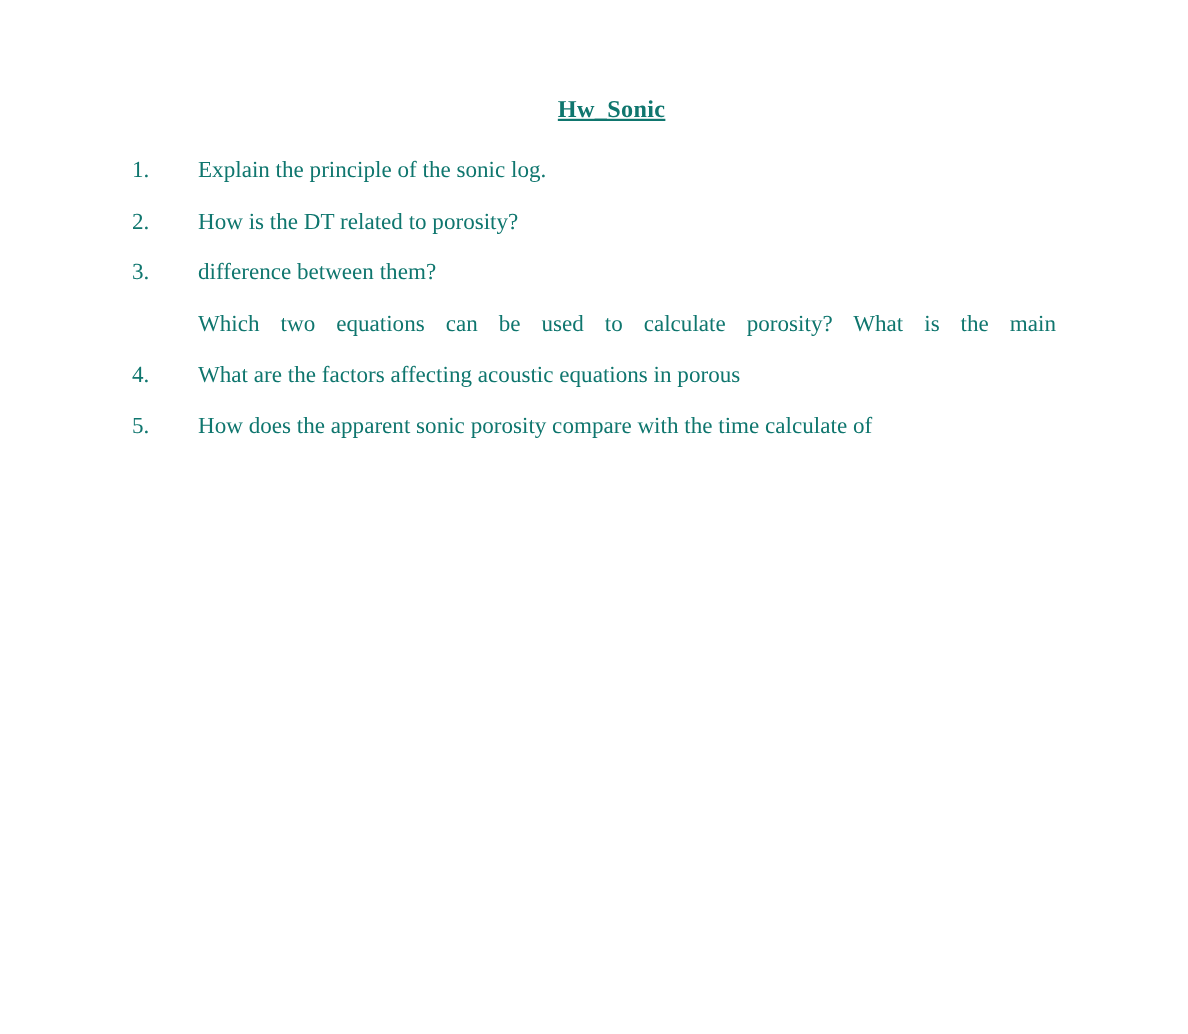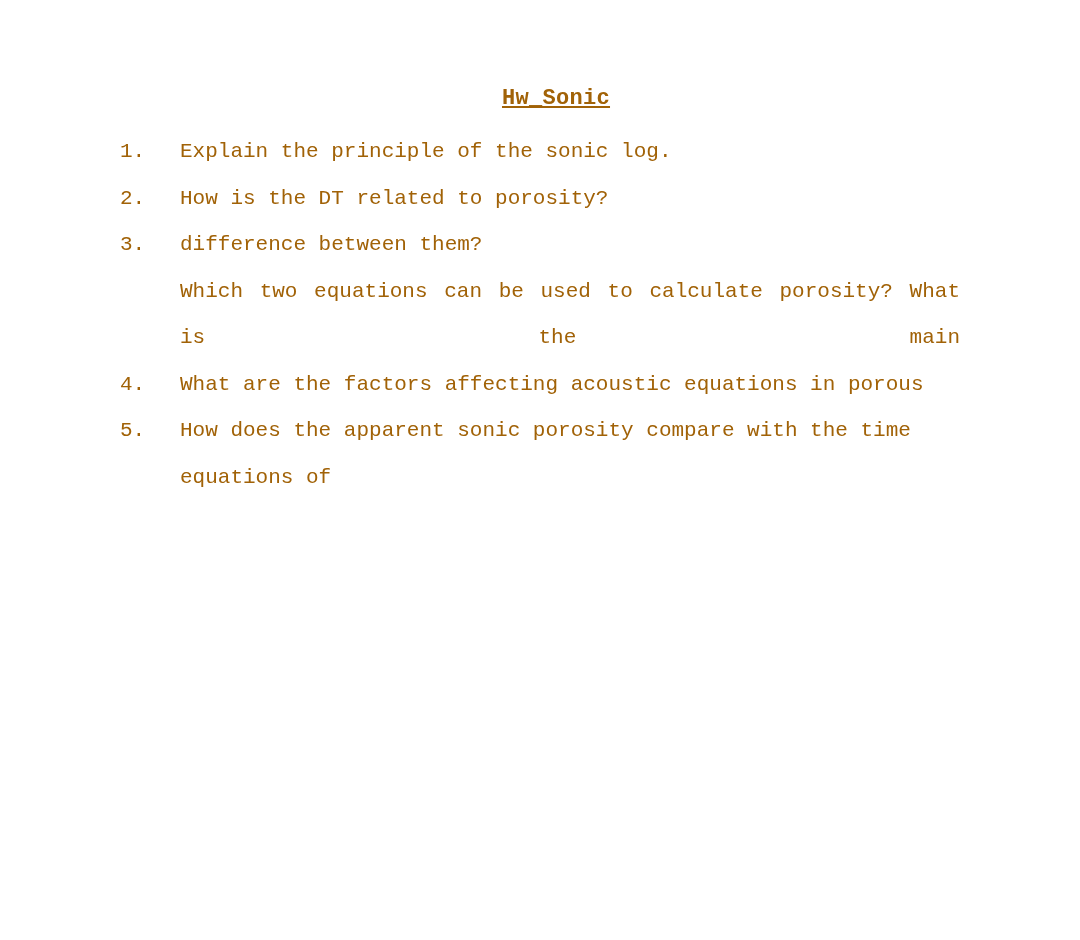--- a/index.html
+++ b/index.html
@@ -6,22 +6,22 @@
     margin: 0;
     padding: 0;
     background: #ffffff;
   }
   .page {
     width: 1080px;
     height: 940px;
     background: #ffffff;
     position: relative;
     overflow: hidden;
-    font-family: Liberation Mono, monospace;
-    color: #a16207;
+    font-family: Liberation Serif, serif;
+    color: #0f766e;
   }
   .content {
     padding: 84px 120px 0 120px;
   }
   .title-row {
     text-align: center;
     position: relative;
     left: 16px;
     line-height: 30px;
     margin-bottom: 14px;
@@ -90,18 +90,18 @@
         </li>
         <li class="question">
           <span class="q-num">4.</span>
           <div class="q-lines">
             <div class="q-line">What are the factors affecting acoustic equations in porous</div>
           </div>
         </li>
         <li class="question">
           <span class="q-num">5.</span>
           <div class="q-lines">
-            <div class="q-line">How does the apparent sonic porosity compare with the time equations of</div>
+            <div class="q-line">How does the apparent sonic porosity compare with the time calculate of</div>
           </div>
         </li>
       </ol>
   </div>
 </div>
 
 </body></html>

